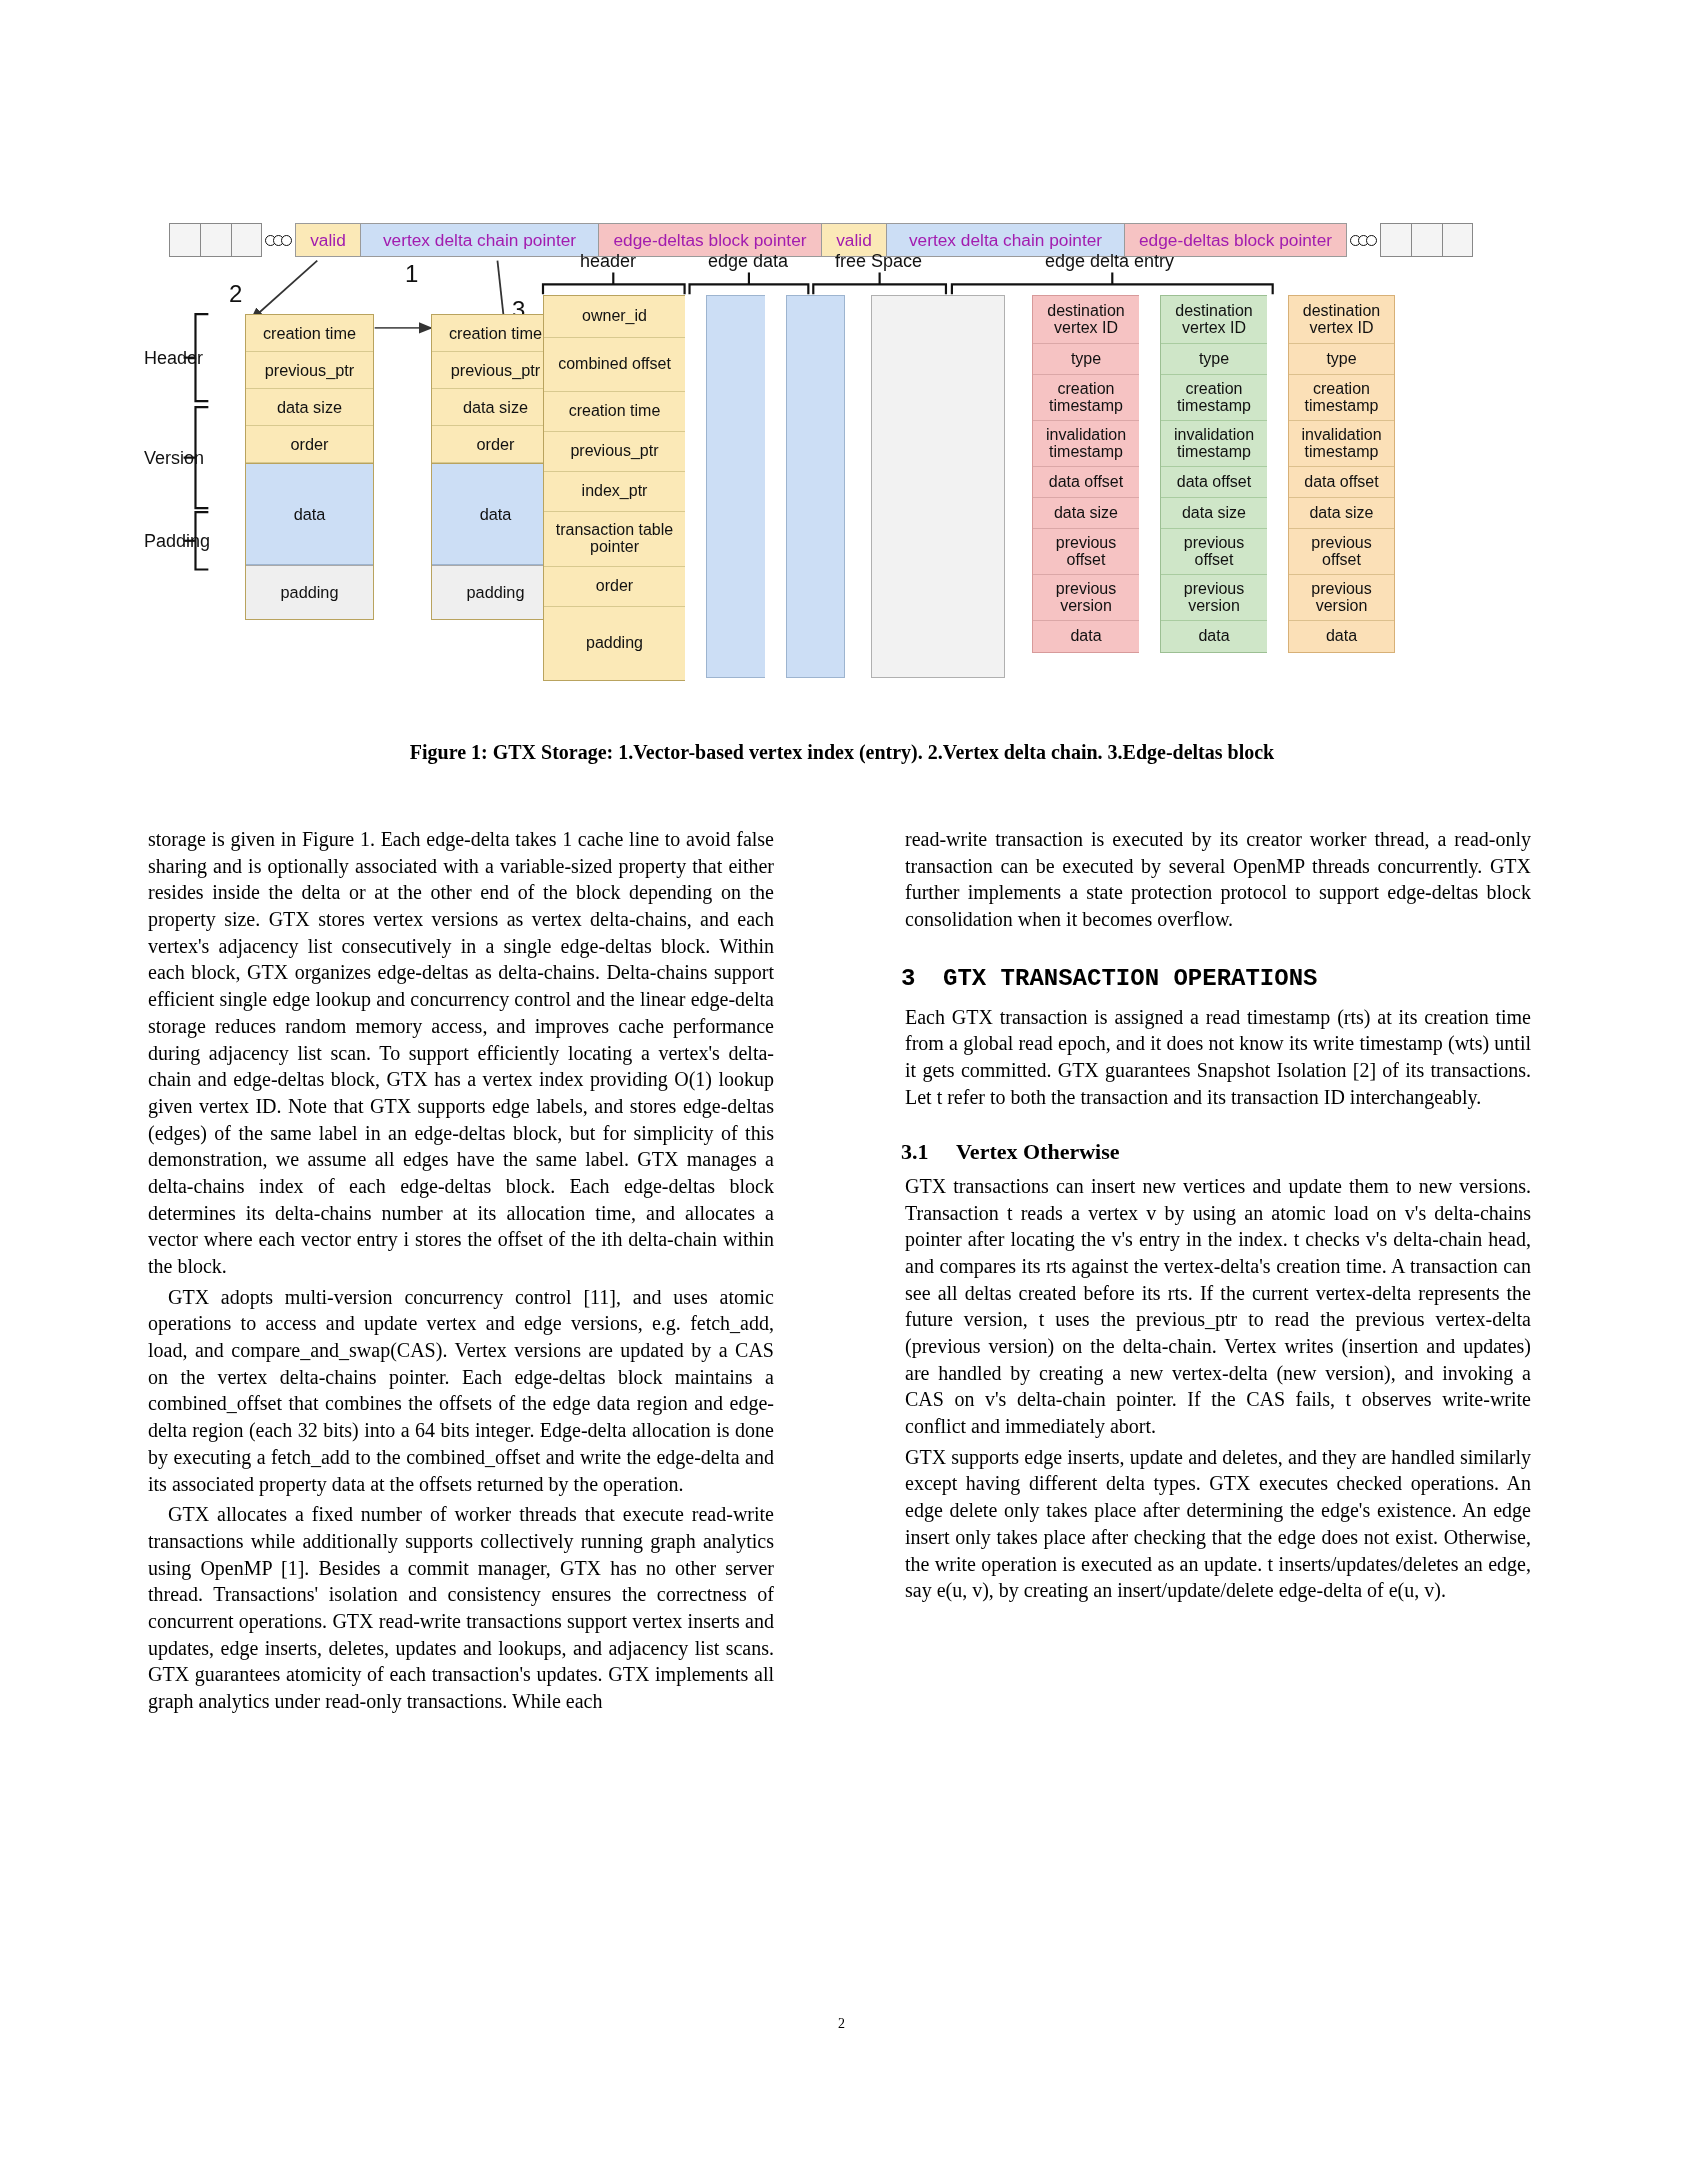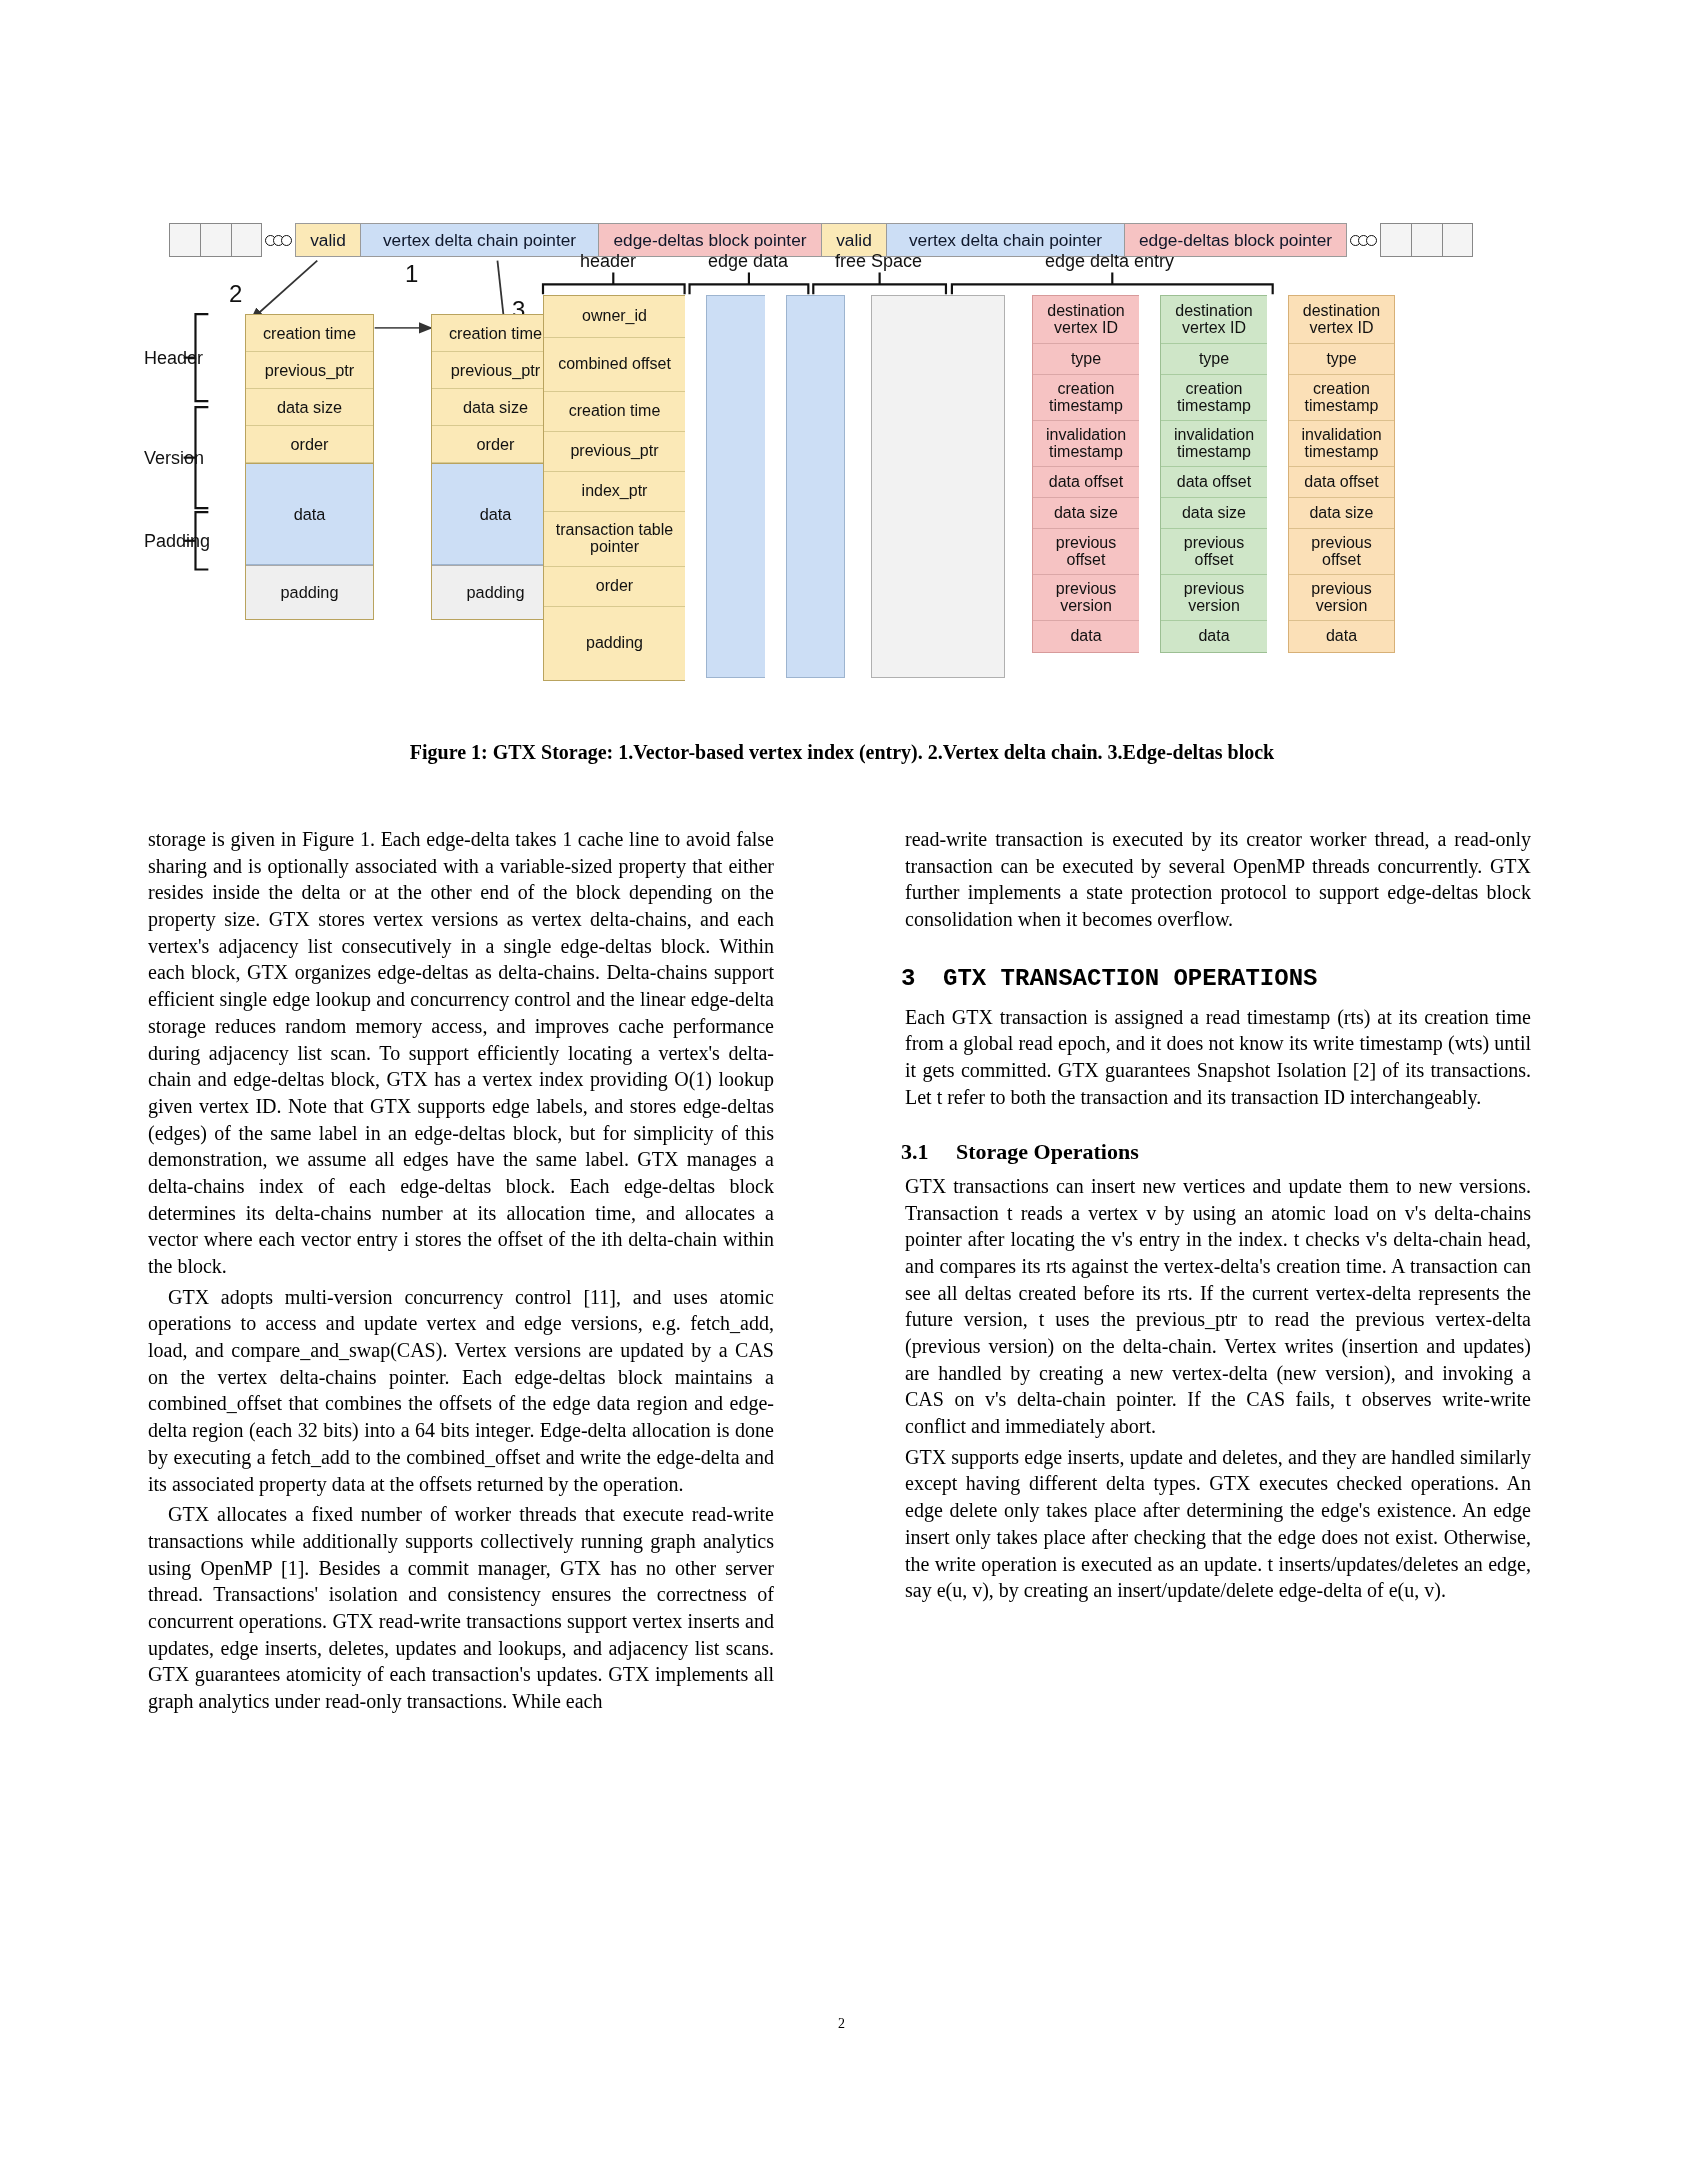--- a/index.html
+++ b/index.html
@@ -66,21 +66,21 @@
 
   .ibox {
     height: 34px;
     border: 1.2px solid #9a9a9a;
     border-right: none;
     display: flex;
     align-items: center;
     justify-content: center;
     font-family: "Liberation Sans", sans-serif;
     font-size: 17.3px;
-    color: #0f172a;
+    color: #a21caf;
     white-space: nowrap;
     padding: 0 6px;
   }
   .ibox.valid { background: #fbe9b7; width: 65px; }
   .ibox.vptr  { background: #ccdef5; width: 238px; }
   .ibox.eptr  { background: #f6c3c3; width: 223px; border-right: 1.2px solid #9a9a9a; }
   .ibox.eptr.noright { border-right: none; }
 
   
   .fig-num {
@@ -400,21 +400,21 @@
 
   <div class="col right">
     <p>read-write transaction is executed by its creator worker thread, a read-only transaction can be executed by several OpenMP threads concurrently. GTX further implements a state protection protocol to support edge-deltas block consolidation when it becomes overflow.</p>
 
     <h2 class="sec">
       <span class="secnum">3</span><span>GTX TRANSACTION OPERATIONS</span>
     </h2>
     <p>Each GTX transaction is assigned a read timestamp (rts) at its creation time from a global read epoch, and it does not know its write timestamp (wts) until it gets committed. GTX guarantees Snapshot Isolation [2] of its transactions. Let t refer to both the transaction and its transaction ID interchangeably.</p>
 
     <h3 class="sub">
-      <span class="subnum">3.1</span><span>Storage Operations</span>
+      <span class="subnum">3.1</span><span>Vertex Otherwise</span>
     </h3>
     <p>GTX transactions can insert new vertices and update them to new versions. Transaction t reads a vertex v by using an atomic load on v's delta-chains pointer after locating the v's entry in the index. t checks v's delta-chain head, and compares its rts against the vertex-delta's creation time. A transaction can see all deltas created before its rts. If the current vertex-delta represents the future version, t uses the previous_ptr to read the previous vertex-delta (previous version) on the delta-chain. Vertex writes (insertion and updates) are handled by creating a new vertex-delta (new version), and invoking a CAS on v's delta-chain pointer. If the CAS fails, t observes write-write conflict and immediately abort.</p>
 
     <p>GTX supports edge inserts, update and deletes, and they are handled similarly except having different delta types. GTX executes checked operations. An edge delete only takes place after determining the edge's existence. An edge insert only takes place after checking that the edge does not exist. Otherwise, the write operation is executed as an update. t inserts/updates/deletes an edge, say e(u, v), by creating an insert/update/delete edge-delta of e(u, v).</p>
   </div>
 
   <div class="pagenum">2</div>
 
 </div>
 

